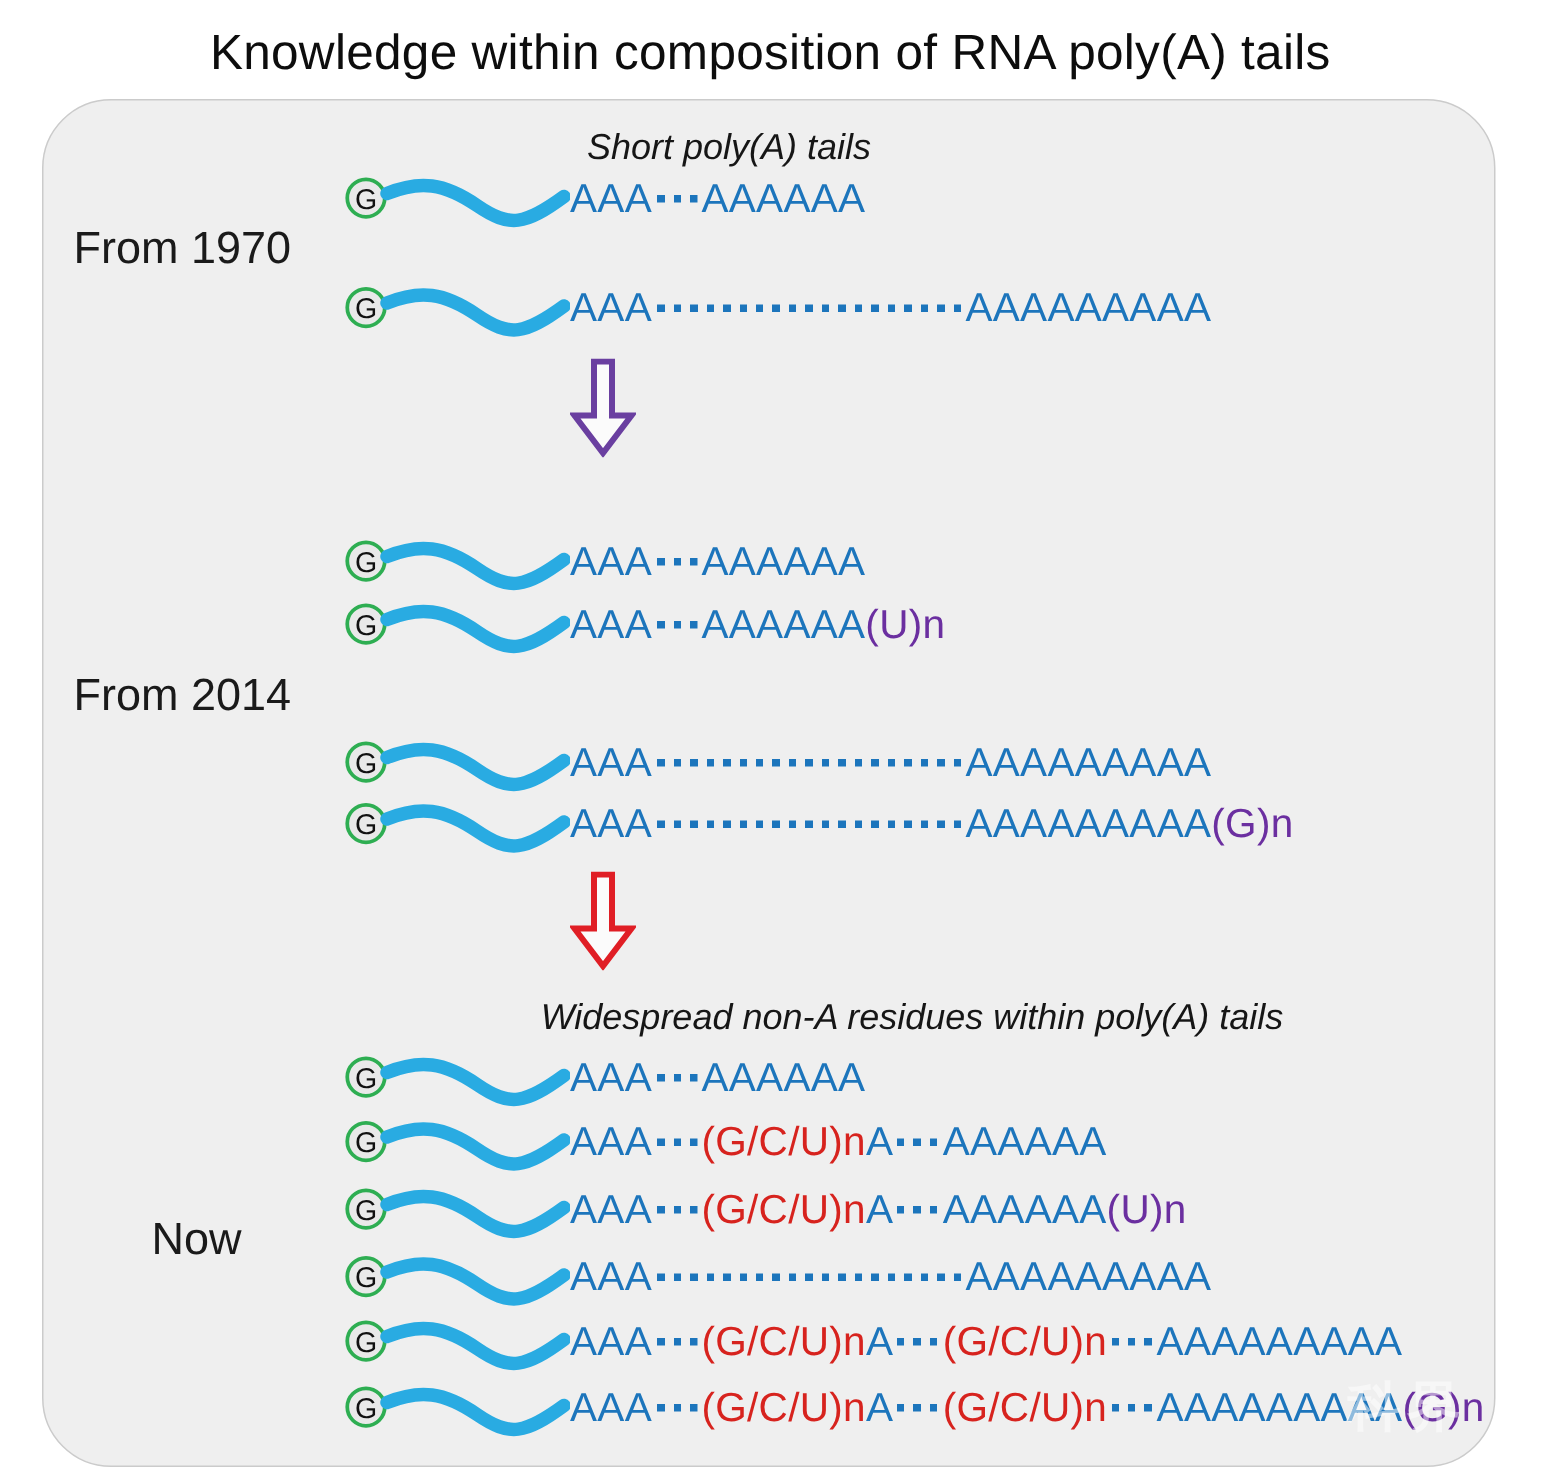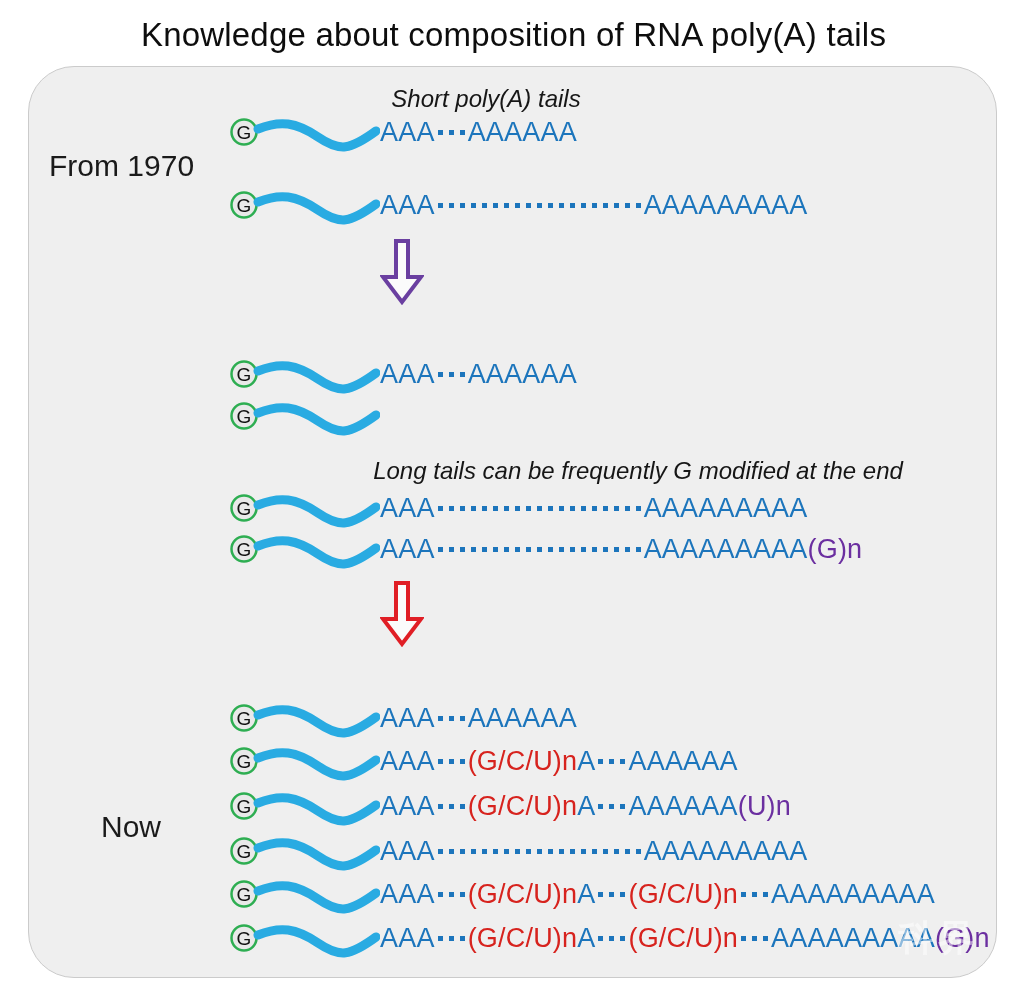--- a/index.html
+++ b/index.html
@@ -31,29 +31,30 @@
 
   .block-arrow { position:absolute; width:44px; height:66px; }
   .block-arrow path { fill:#fbfbfb; stroke-width:4; stroke-linejoin:miter; }
 
   .watermark { position:absolute; right:18px; bottom:14px; font-size:36px;
                color:#ffffff; opacity:0.5; letter-spacing:4px; pointer-events:none;font-weight:bold; }
 </style>
 </head>
 <body>
 
-<h1 class="title">Knowledge about composition of RNA poly(A) tails</h1>
+<h1 class="title">Knowledge within composition of RNA poly(A) tails</h1>
 
 <div class="panel">
 
   <div class="era" style="left:20px; top:82px">From 1970</div>
+  <div class="era" style="left:20px; top:380px">From 2014</div>
   <div class="era" style="left:72px; top:743px">Now</div>
 
   <div class="caption" style="left:457px; top:18px">Short poly(A) tails</div>
-  <div class="caption" style="left:609px; top:390px">Long tails can be frequently G modified at the end</div>
+  <div class="caption" style="left:579px; top:598px">Widespread non-A residues within poly(A) tails</div>
 
   <div class="rna-row" style="top:41px">
     <svg class="lead" viewBox="0 0 152 46">
       <circle cx="16" cy="23" r="12.5"></circle>
       <text class="gtxt" x="16" y="30" text-anchor="middle">G</text>
       <path d="M30 20 C52 11, 68 13, 90 28 S122 41, 148 22"></path>
     </svg>
     <div class="seq"><span style="color: rgb(28, 117, 188);">AAA</span><span class="dotrun" style="width: 27px; background-image: repeating-linear-gradient(90deg, rgb(28, 117, 188) 0px, rgb(28, 117, 188) 5px, transparent 5px, transparent 11px);"></span><span style="color: rgb(28, 117, 188);">AAAAAA</span></div>
   </div>
   <div class="rna-row" style="top:114px">
@@ -76,20 +77,21 @@
       <path d="M30 20 C52 11, 68 13, 90 28 S122 41, 148 22"></path>
     </svg>
     <div class="seq"><span style="color: rgb(28, 117, 188);">AAA</span><span class="dotrun" style="width: 27px; background-image: repeating-linear-gradient(90deg, rgb(28, 117, 188) 0px, rgb(28, 117, 188) 5px, transparent 5px, transparent 11px);"></span><span style="color: rgb(28, 117, 188);">AAAAAA</span></div>
   </div>
   <div class="rna-row" style="top:325px">
     <svg class="lead" viewBox="0 0 152 46">
       <circle cx="16" cy="23" r="12.5"></circle>
       <text class="gtxt" x="16" y="30" text-anchor="middle">G</text>
       <path d="M30 20 C52 11, 68 13, 90 28 S122 41, 148 22"></path>
     </svg>
+    <div class="seq"><span style="color: rgb(28, 117, 188);">AAA</span><span class="dotrun" style="width: 27px; background-image: repeating-linear-gradient(90deg, rgb(28, 117, 188) 0px, rgb(28, 117, 188) 5px, transparent 5px, transparent 11px);"></span><span style="color: rgb(28, 117, 188);">AAAAAA</span><span style="color: rgb(107, 47, 160);">(U)n</span></div>
   </div>
   <div class="rna-row" style="top:417px">
     <svg class="lead" viewBox="0 0 152 46">
       <circle cx="16" cy="23" r="12.5"></circle>
       <text class="gtxt" x="16" y="30" text-anchor="middle">G</text>
       <path d="M30 20 C52 11, 68 13, 90 28 S122 41, 148 22"></path>
     </svg>
     <div class="seq"><span style="color: rgb(28, 117, 188);">AAA</span><span class="dotrun" style="width: 203px; background-image: repeating-linear-gradient(90deg, rgb(28, 117, 188) 0px, rgb(28, 117, 188) 5px, transparent 5px, transparent 11px);"></span><span style="color: rgb(28, 117, 188);">AAAAAAAAA</span></div>
   </div>
   <div class="rna-row" style="top:458px">

